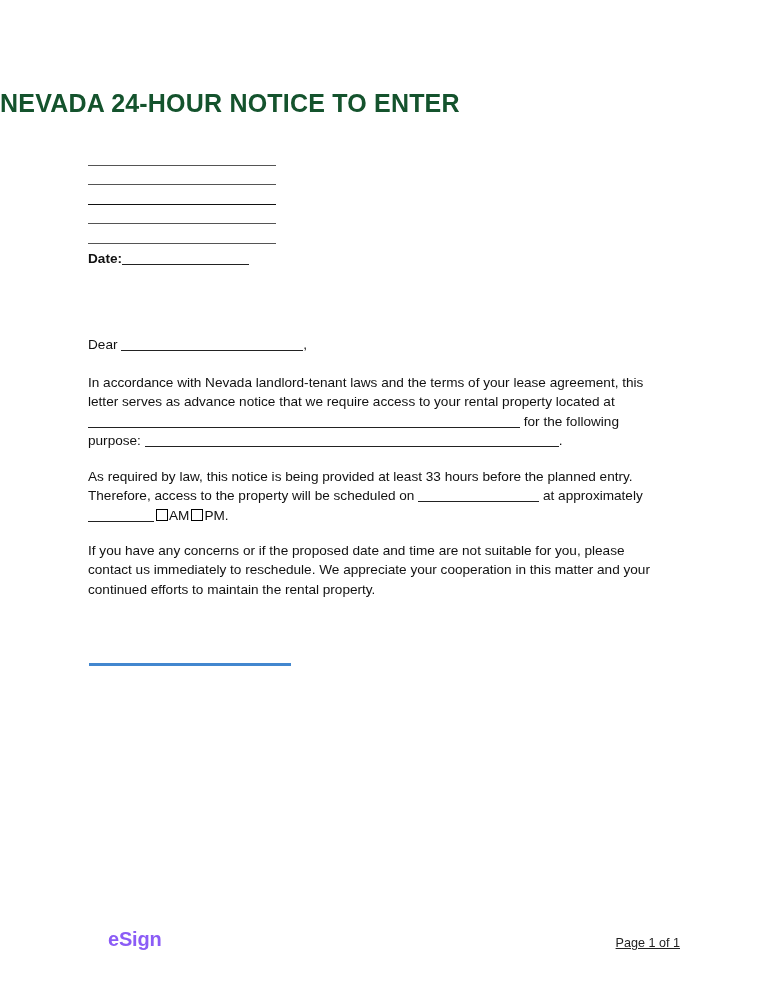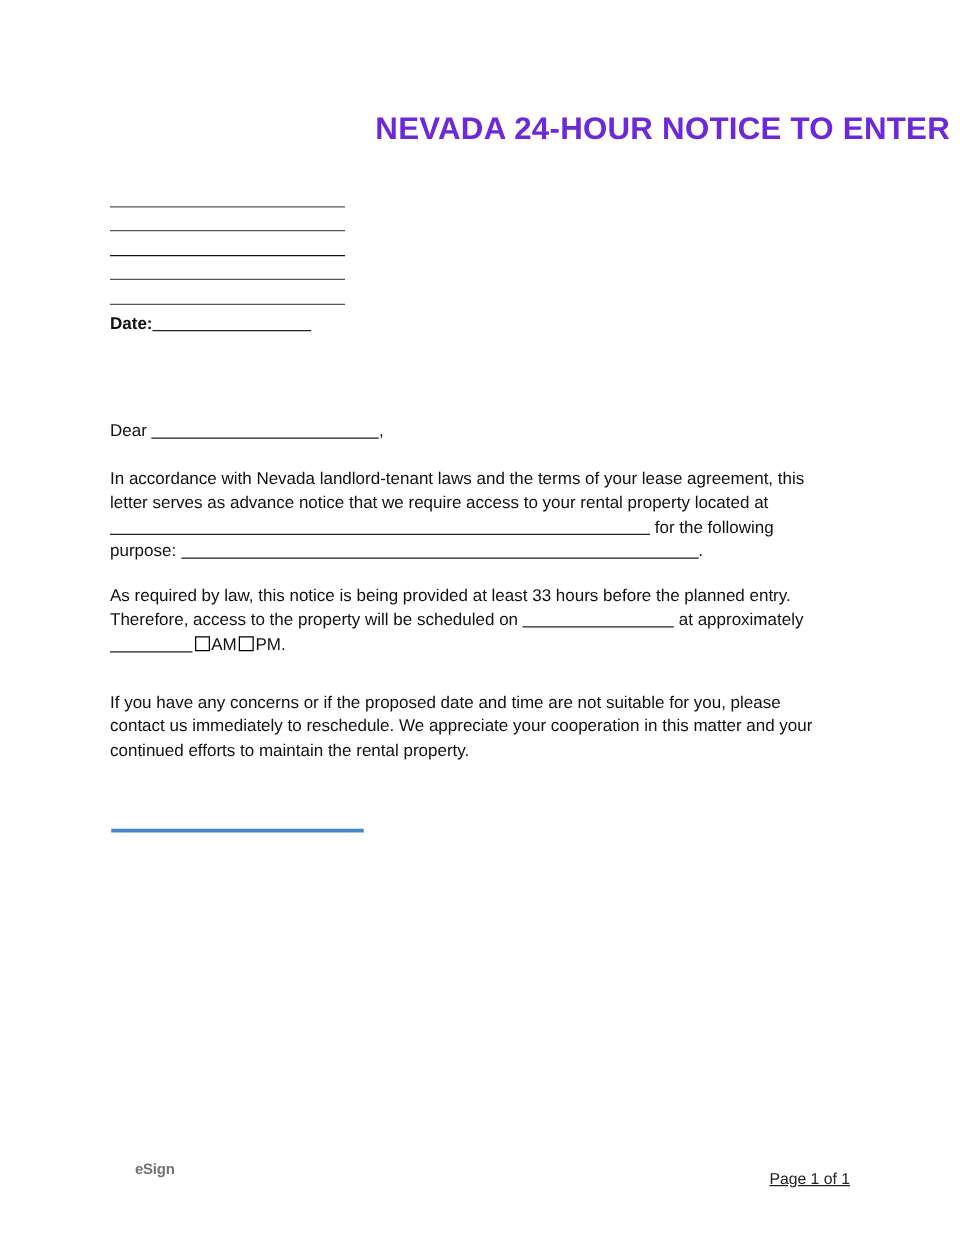--- a/index.html
+++ b/index.html
@@ -21,25 +21,25 @@
     inset: 0;
     background: #ffffff;
   }
 
   
   .doc-title {
     position: absolute;
     top: 88px;
     left: 0;
     width: 760px;
-    text-align: right;
+    text-align: left;
     font-size: 25px;
     font-weight: bold;
     letter-spacing: 0.2px;
-    color: #6d28d9;
+    color: #14532d;
     line-height: 1.2;
   }
 
   
   .addr-lines {
     position: absolute;
     top: 146px;
     left: 88px;
     width: 188px;
   }
@@ -60,21 +60,21 @@
     font-size: 13.6px;
     line-height: 19.3px;
     color: #111111;
   }
 
   .date-row { top: 249px; font-weight: bold; }
   .re-row   { top: 299px; font-weight: bold; font-size: 13.2px; letter-spacing: 0.15px; }
   .dear-row { top: 335px; }
   .para-1   { top: 373px; }
   .para-2   { top: 467px; }
-  .para-3   { top: 541px; margin-top: 11px; }
+  .para-3   { top: 541px; }
   .sincerely-row { top: 618px; }
 
   
   .fill {
     display: inline-block;
     border-bottom: 1.2px solid #222;
     vertical-align: -2px;
     height: 13px;
   }
   .fill-date    { width: 127px; }
@@ -104,24 +104,24 @@
     width: 202px;
     height: 3px;
     background: #4287cf;
   }
 
   
   .footer-logo {
     position: absolute;
     top: 928px;
     left: 108px;
-    font-size: 12px;
+    font-size: 20px;
     font-weight: bold;
     letter-spacing: -0.2px;
-    color: #737373;
+    color: #8b5cf6;
   }
   .footer-page {
     position: absolute;
     top: 936px;
     right: 88px;
     font-size: 12.6px;
     color: #222;
     text-decoration: underline;
   }
 

